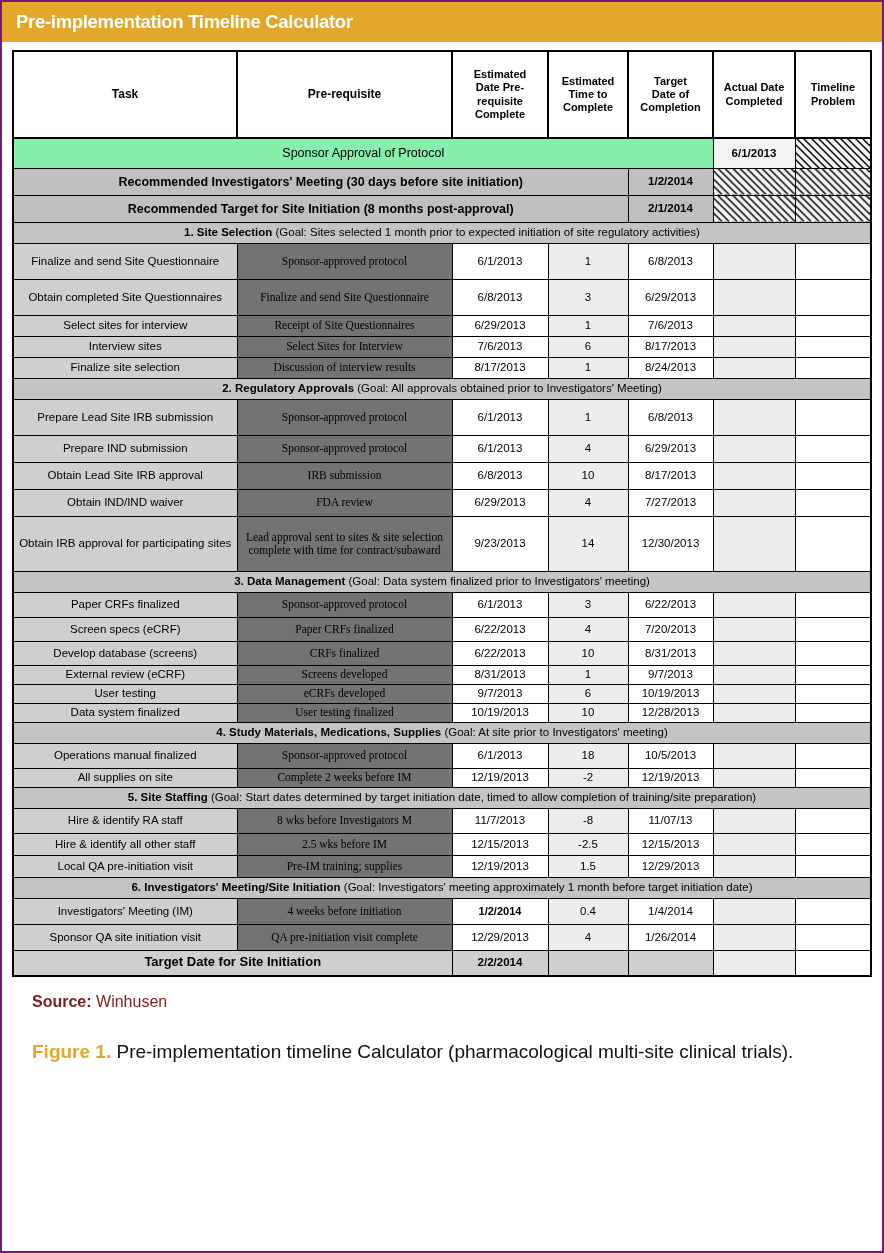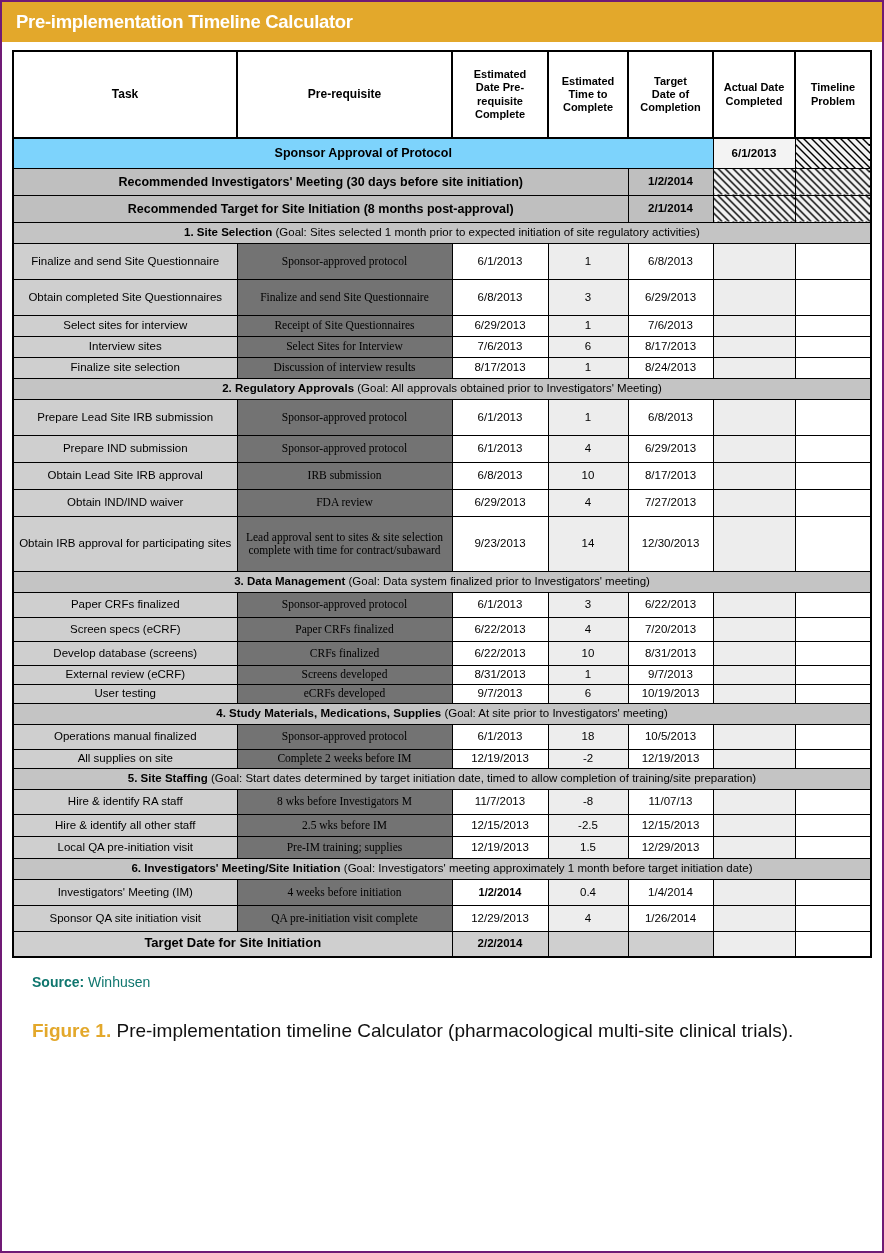--- a/index.html
+++ b/index.html
@@ -64,22 +64,22 @@
     font-weight:bold;
     font-size:12px;
     border:2px solid #000;
     background:#fff;
     padding:2px 1px;
   }
   tr.hdr th.small{font-size:11px;line-height:1.2;}
 
   
   td.ms{
-    background:#7dd3fc;
-    font-weight:bold;
+    background:#86efac;
+    font-weight:normal;
     font-size:12.5px;
     height:30px;
     border-top:2px solid #000;
     border-bottom:2px solid #000;
   }
   td.ms2{
     background:#BFBFBF;
     font-weight:bold;
     font-size:12.5px;
     height:27px;
@@ -147,22 +147,22 @@
   tr.lastr td{border-bottom:2px solid #000;}
 
   
   table.tc{border:2px solid #000;}
 
   
   .footer{
     padding:16px 0 0 30px;
   }
   .src{
-    font-size:14px;
-    color:#0f766e;
+    font-size:16px;
+    color:#7f1d1d;
     font-family:"Liberation Sans", sans-serif;
   }
   .src b{font-weight:bold;}
   .cap{
     margin-top:28px;
     font-size:19px;
     line-height:1.33;
     color:#111;
     width:820px;
     font-family:"Liberation Sans", sans-serif;
@@ -392,20 +392,29 @@
         </tr>
         <tr style="height:19px;padding-left:24px;">
           <td class="task">User testing</td>
           <td class="pre">eCRFs developed</td>
           <td class="date">9/7/2013</td>
           <td class="num">6</td>
           <td class="date">10/19/2013</td>
           <td class="dash actual"></td>
           <td class="prob"></td>
         </tr>
+        <tr style="height:19px;">
+          <td class="task">Data system finalized</td>
+          <td class="pre">User testing finalized</td>
+          <td class="date">10/19/2013</td>
+          <td class="num">10</td>
+          <td class="date">12/28/2013</td>
+          <td class="dash actual"></td>
+          <td class="prob"></td>
+        </tr>
 
         <tr>
           <td class="sect" colspan="7">
             <b>4. Study Materials, Medications, Supplies</b>
             <span>(Goal: At site prior to Investigators' meeting)</span>
           </td>
         </tr>
         <tr style="height:25px;">
           <td class="task">Operations manual finalized</td>
           <td class="pre">Sponsor-approved protocol</td>

